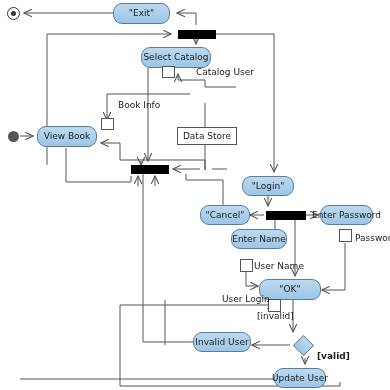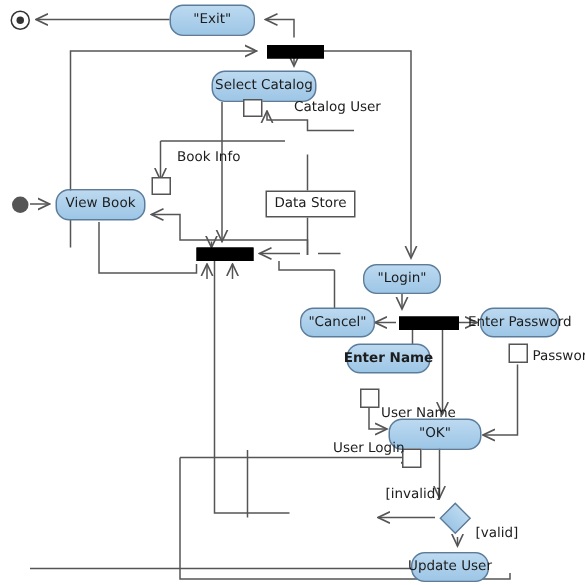--- a/index.html
+++ b/index.html
@@ -210,44 +210,47 @@
   </div>
 
   <div class="node" style="left:200px; top:205px; width:50px; height:20px;">
     <span>"Cancel"</span>
   </div>
 
   <div class="node" style="left:320px; top:205px; width:53px; height:20px;">
     <span>Enter Password</span>
   </div>
 
-  <div class="node" style="left:231px; top:229px; width:56px; height:20px;font-weight:bold;">
+  <div class="node" style="left:231px; top:229px; width:56px; height:20px;">
     <span>Enter Name</span>
   </div>
 
   <div class="node" style="left:259px; top:279px; width:62px; height:21px;">
     <span>"OK"</span>
   </div>
 
+  <div class="node" style="left:193px; top:332px; width:58px; height:20px;">
+    <span>Invalid User</span>
+  </div>
 
   <div class="node" style="left:274px; top:368px; width:52px; height:20px;">
     <span>Update User</span>
   </div>
 
   <div class="store" style="left:177px; top:85px; width:60px; height:18px;margin-top:42px;">
     <span>Data Store</span>
   </div>
 
   <div class="pin" style="left:162px; top:66px; width:13px; height:12px;"></div>
   <div class="pin" style="left:101px; top:118px; width:13px; height:12px;"></div>
   <div class="pin" style="left:339px; top:229px; width:13px; height:13px;"></div>
   <div class="pin" style="left:240px; top:259px; width:13px; height:13px;"></div>
   <div class="pin" style="left:268px; top:299px; width:13px; height:13px;"></div>
 
   <div class="edge-label" style="left:196px; top:68px;">Catalog User</div>
   <div class="edge-label" style="left:75px; top:101px;padding-left:43px;">Book Info</div>
   <div class="edge-label" style="left:355px; top:234px;">Password</div>
-  <div class="edge-label" style="left:254px; top:262px;margin-top:10px;">User Name</div>
+  <div class="edge-label" style="left:254px; top:262px;">User Name</div>
   <div class="edge-label" style="left:222px; top:295px;">User Login</div>
-  <div class="edge-label" style="left:257px; top:326px;">[invalid]</div>
-  <div class="edge-label" style="left:317px; top:352px;">[valid]</div>
+  <div class="edge-label" style="left:257px; top:312px;">[invalid]</div>
+  <div class="edge-label" style="left:317px; top:352px;font-weight:bold;">[valid]</div>
 
 </div>
 
 </body></html>

